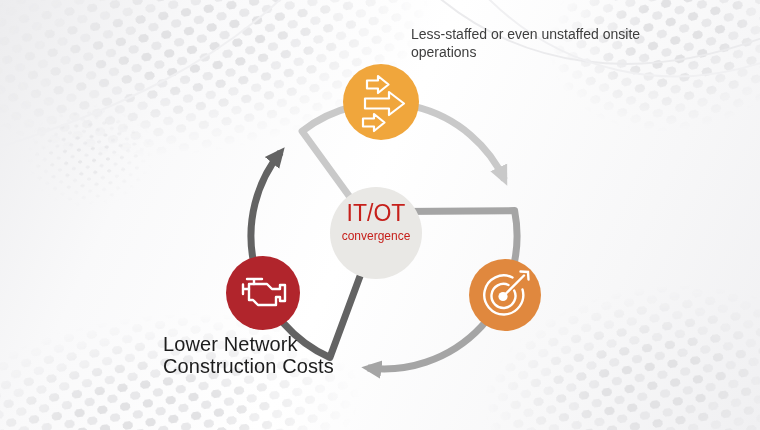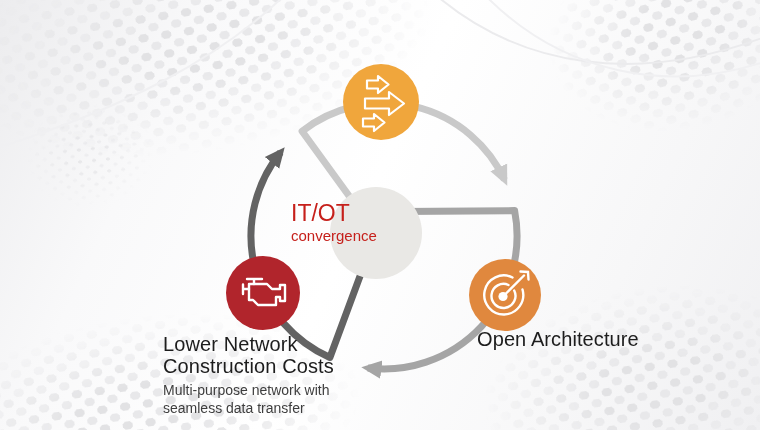--- a/index.html
+++ b/index.html
@@ -37,23 +37,23 @@
     -webkit-mask-image:radial-gradient(55% 55% at 45% 45%, #000 20%, transparent 75%);
             mask-image:radial-gradient(55% 55% at 45% 45%, #000 20%, transparent 75%);}
   .wave-svg,.diagram-svg{position:absolute;left:0;top:0;}
   
   .tb{position:absolute;}
   .tb .title{display:block;font-size:20px;line-height:22px;color:#1d1d1d;white-space:pre-line;letter-spacing:.1px;}
   .tb .desc{display:block;margin-top:5px;font-size:14px;line-height:17.5px;color:#3e3e3e;white-space:pre-line;}
   .tb-remote{left:411px;top:21px;width:290px;}
   .tb-open{left:477px;top:328px;width:270px;}
   .tb-lower{left:163px;top:333px;width:230px;}
-  .center-label{position:absolute;left:291px;top:201px;width:170px;}
+  .center-label{position:absolute;left:291px;top:201px;width:170px;text-align:center;}
   .center-label .l1{display:block;font-size:23px;line-height:25px;}
-  .center-label .l2{display:block;font-size:15px;line-height:18px;margin-top:1px;}
+  .center-label .l2{display:block;font-size:12px;line-height:18px;margin-top:1px;}
 </style>
 </head>
 <body>
 
 <div class="stage">
 
   <div class="dots dots-tl"></div>
   <div class="dots dots-tr"></div>
   <div class="dots dots-bl"></div>
   <div class="dots dots-br"></div>
@@ -115,26 +115,25 @@
       </g>
     </g>
   </svg>
 
   <div class="center-label" style="color: rgb(198, 32, 27);">
     <span class="l1">IT/OT</span>
     <span class="l2">convergence</span>
   </div>
 
   <div class="tb tb-remote">
+    <span class="desc">Less-staffed or even unstaffed onsite
+operations</span>
   </div>
 
   <div class="tb tb-open">
-    <span class="title">Open Architecture</span>
   </div>
 
   <div class="tb tb-lower">
     <span class="title">Lower Network
 Construction Costs</span>
-    <span class="desc">Multi-purpose network with
-seamless data transfer</span>
   </div>
 
 </div>
 
 </body></html>

